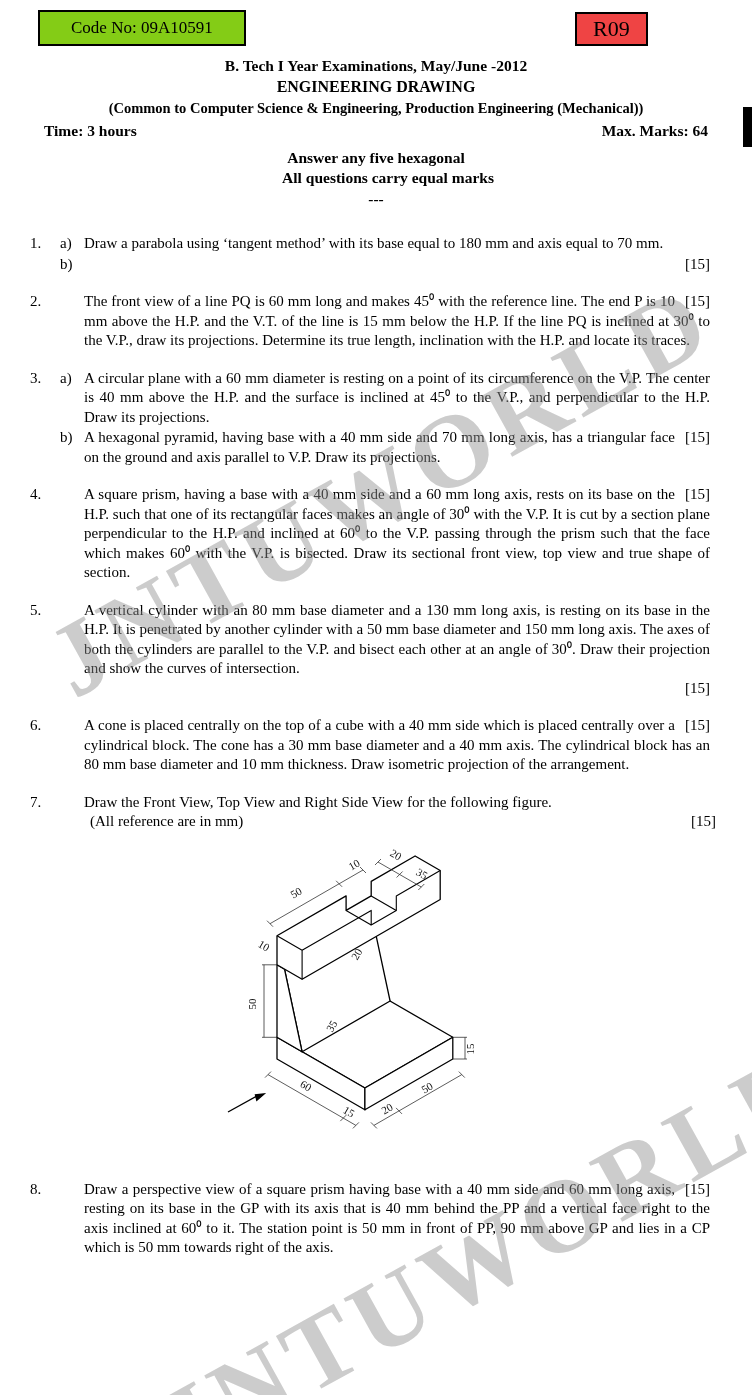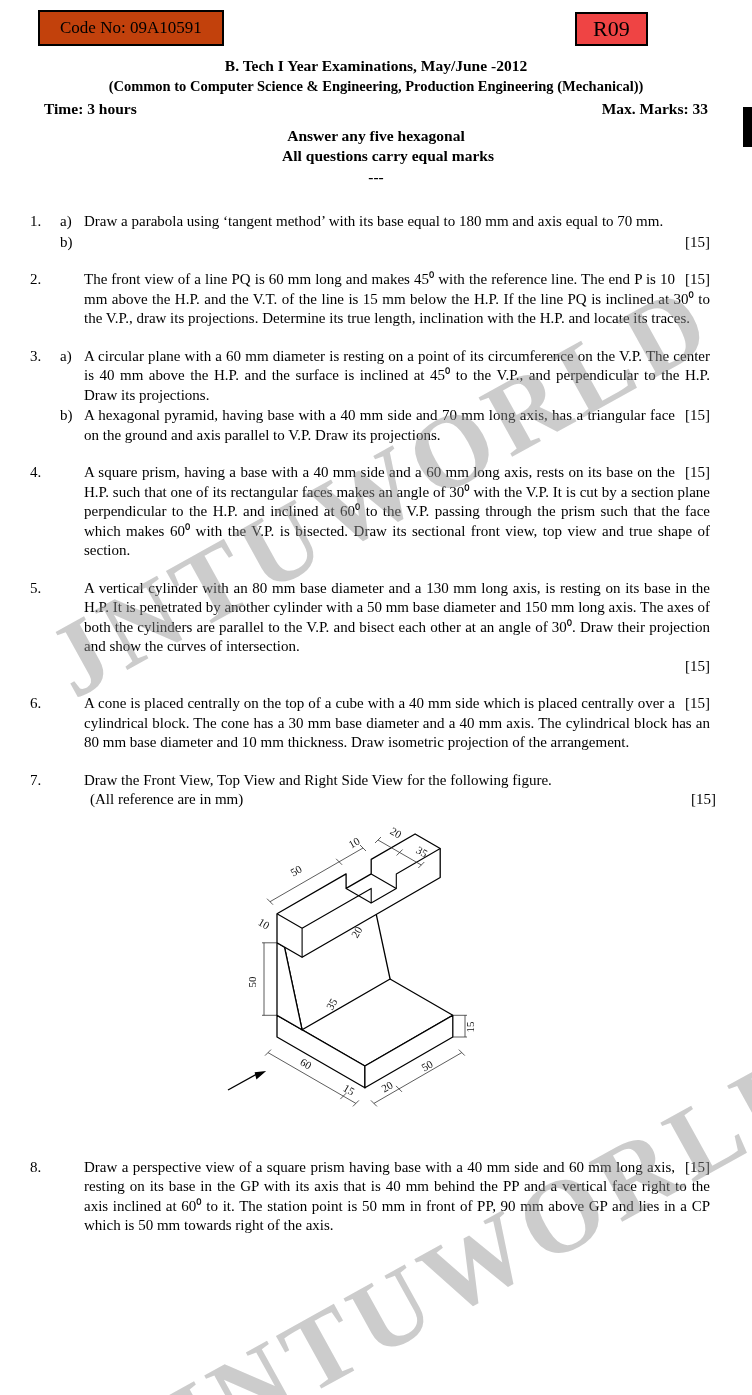--- a/index.html
+++ b/index.html
@@ -2,21 +2,21 @@
 <html><head>
 <meta charset="utf-8">
 <style>
   html,body{margin:0;padding:0;background:#e8e8e8;}
   .page{
     position:relative;width:752px;height:1395px;margin:0 auto;background:#ffffff;
     font-family:"Liberation Serif",serif;color:#000;overflow:hidden;
   }
   .codebox{
     position:absolute;left:38px;top:10px;border:2px solid #000;
-    padding:6px 20px;font-size:17px;background:#c2410c;
+    padding:6px 31px;font-size:17px;background:#84cc16;
   }
   .setbox{
     position:absolute;left:575px;top:12px;border:2px solid #000;
     padding:2px 16px;font-size:22px;background:#ef4444;
   }
   .scan-strip{position:absolute;right:0;top:107px;width:9px;height:40px;background:#000;}
   .header{padding-top:56px;text-align:center;font-weight:bold;line-height:1.25;}
   .h-line1{font-size:15.5px;}
   .h-line2{font-size:16px;margin-top:2px;}
   .h-line3{font-size:14.5px;margin-top:2px;}
@@ -54,24 +54,25 @@
   </div>
 
   <div class="setbox">
     <span>R09</span>
   </div>
 
   <div class="scan-strip"></div>
 
   <div class="header">
     <div class="h-line1">B. Tech I Year Examinations, May/June -2012</div>
+    <div class="h-line2">ENGINEERING DRAWING</div>
     <div class="h-line3">(Common to Computer Science &amp; Engineering, Production Engineering (Mechanical))</div>
     <div class="tm-row">
       <span>Time: 3 hours</span>
-      <span>Max. Marks: 33</span>
+      <span>Max. Marks: 64</span>
     </div>
     <div class="instr1">Answer any five hexagonal</div>
     <div class="instr2">All questions carry equal marks</div>
     <div class="sep">---</div>
   </div>
 
   <div class="questions">
 
     <div class="qrow">
       <span class="qnum">1.</span>

